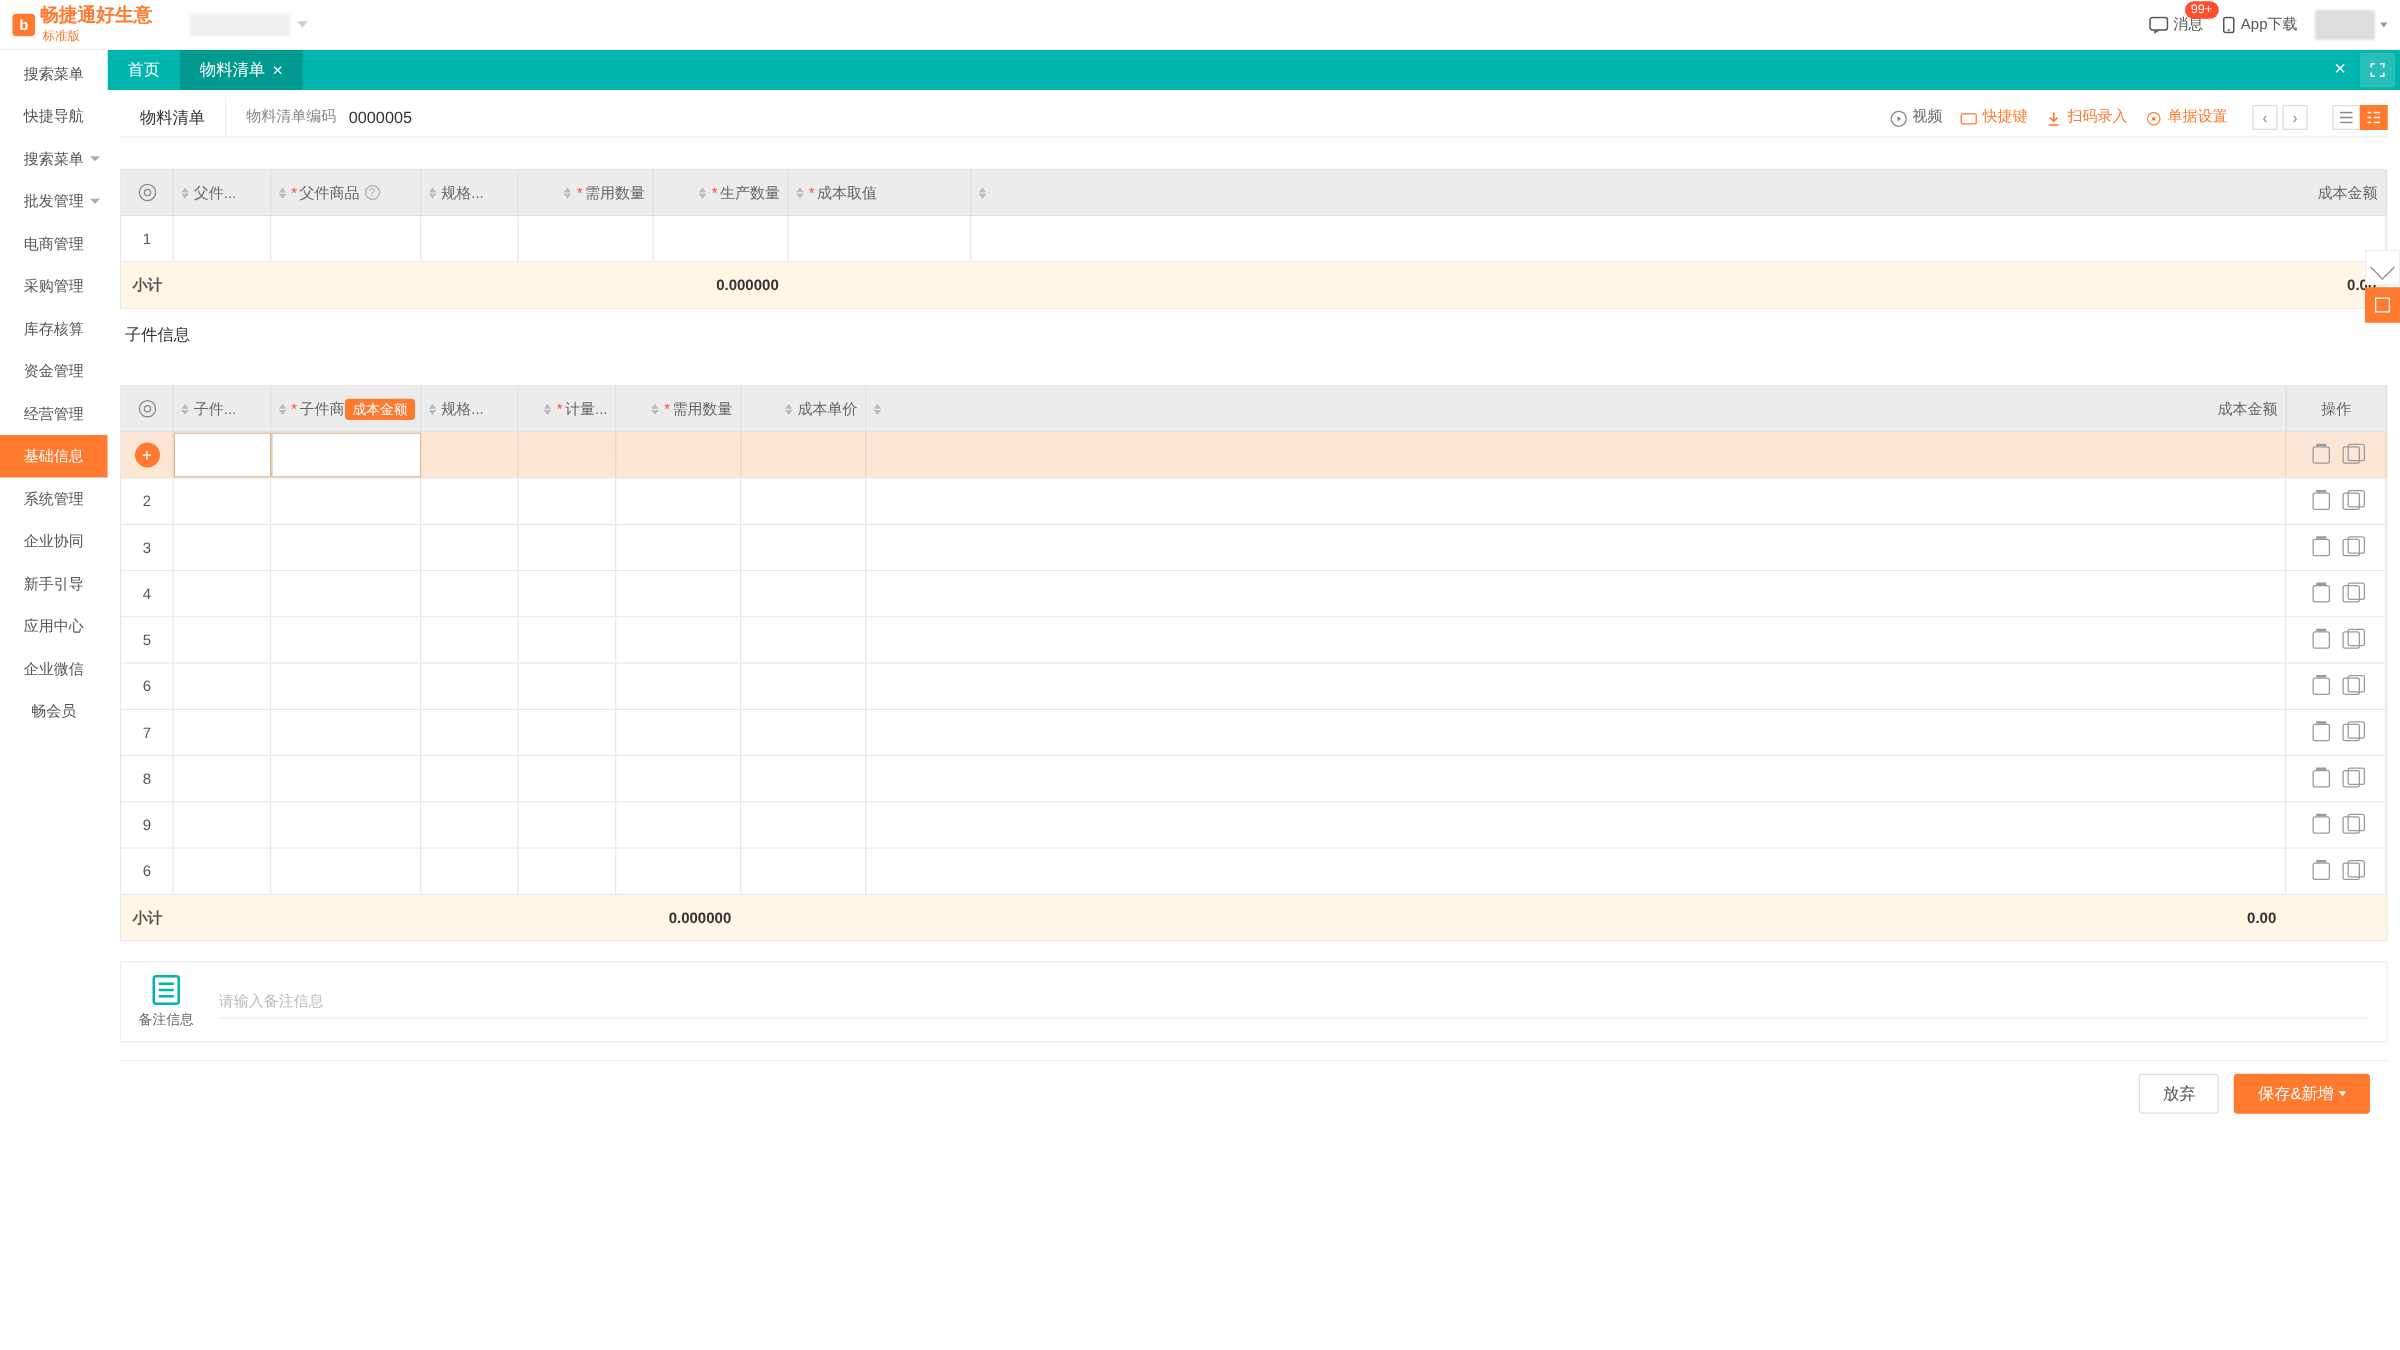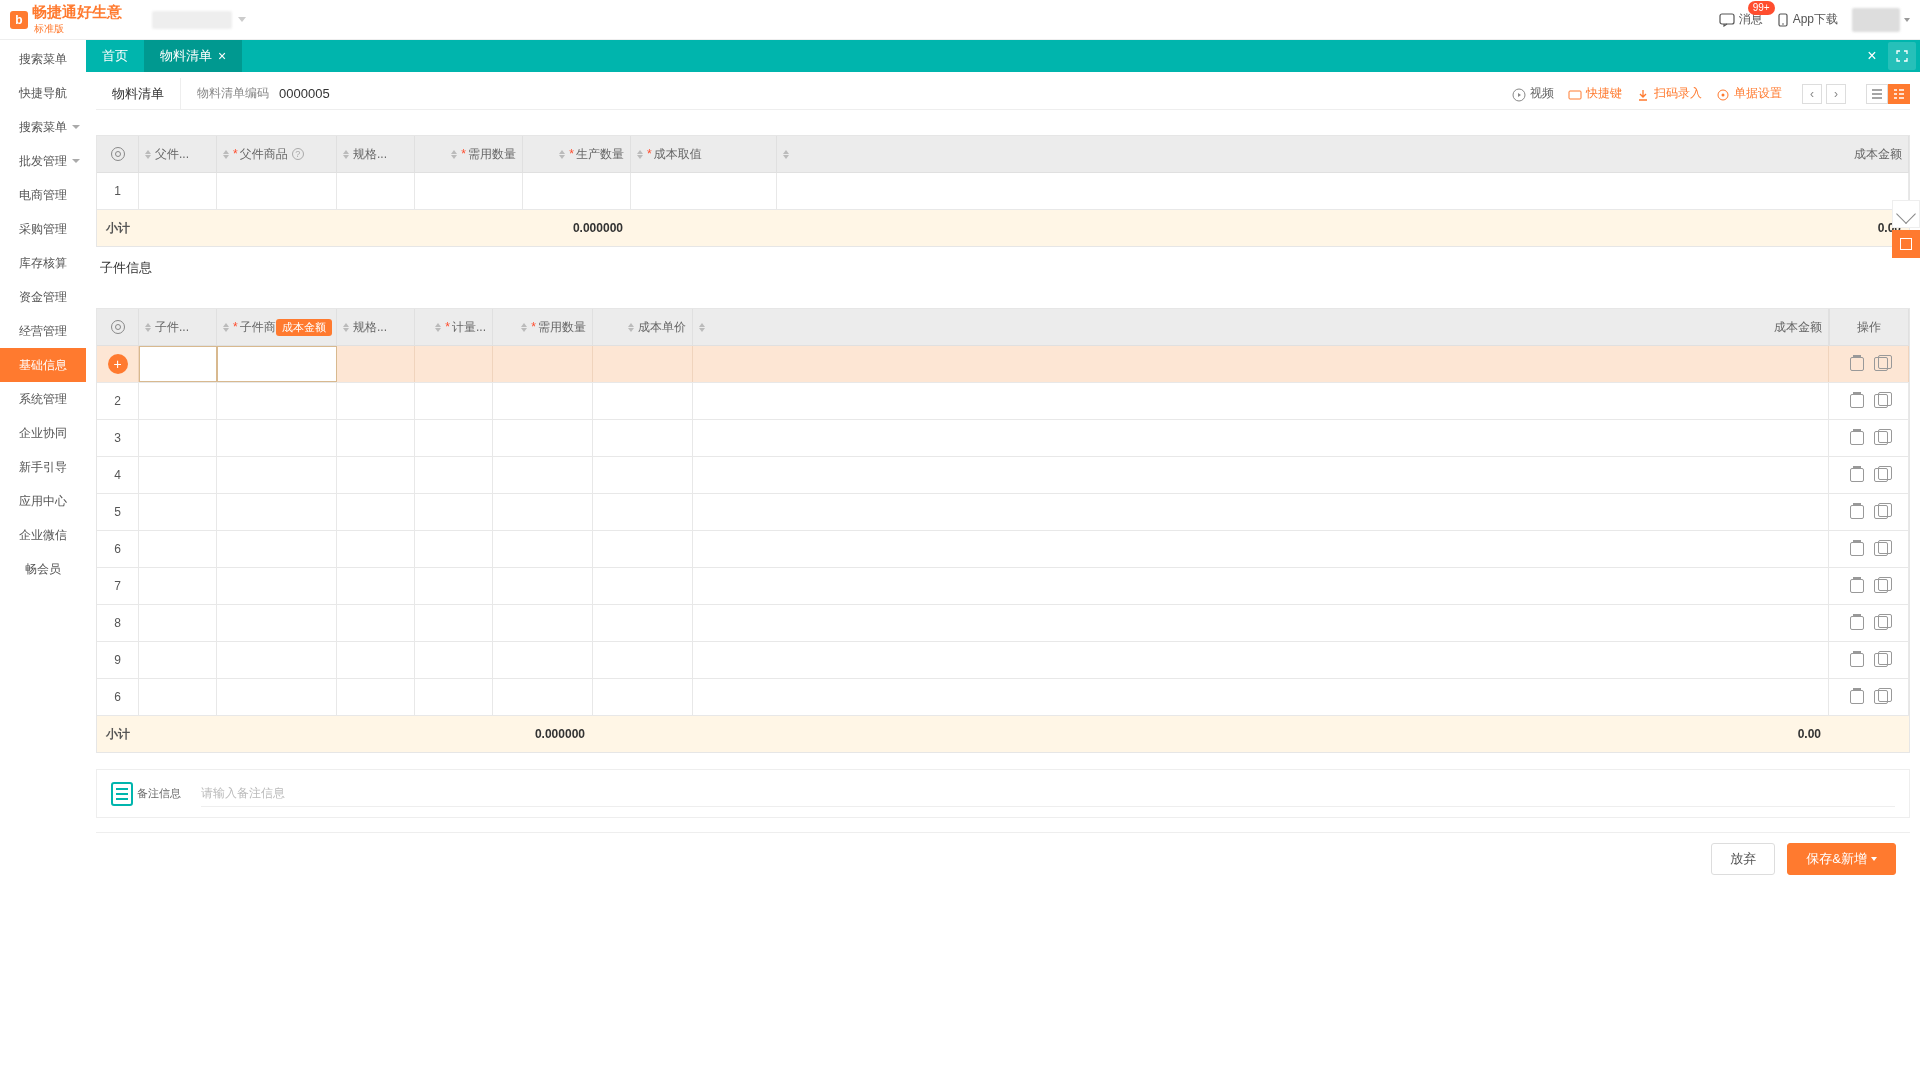--- a/index.html
+++ b/index.html
@@ -90,21 +90,21 @@
 .add-circle { width: 20px; height: 20px; background: #ff7a2f; color: #fff; border-radius: 50%; display: flex; align-items: center; justify-content: center; font-size: 14px; line-height: 1; }
 .child-grid .grid-row.selected .gr-cell.editable { border: 1px solid #d8b98f; }
 
 .ops-cell { width: 80px; justify-content: center; gap: 10px; }
 .op-ic { width: 14px; height: 14px; border: 1px solid #999; border-radius: 2px; display: inline-block; position: relative; }
 .op-ic.trash::before { content: ''; position: absolute; top: -3px; left: 2px; right: 2px; height: 2px; background: #999; }
 .op-ic.copy::after { content: ''; position: absolute; top: -3px; left: 3px; width: 12px; height: 12px; border: 1px solid #999; border-radius: 2px; }
 
 
 .remark-bar { margin-top: 16px; display: flex; align-items: center; gap: 20px; border: 1px solid #eee; padding: 10px 14px; }
-.remark-iconcol { display: flex; flex-direction: row; align-items: center; gap: 4px; }
+.remark-iconcol { display: flex; flex-direction: column; align-items: center; gap: 4px; }
 .remark-icon { width: 22px; height: 24px; border: 2px solid #00b5ad; border-radius: 3px; position: relative; }
 .remark-icon::before { content: ''; position: absolute; top: 4px; left: 3px; right: 3px; height: 2px; background: #00b5ad; box-shadow: 0 5px 0 #00b5ad, 0 10px 0 #00b5ad; }
 .remark-label { font-size: 11px; color: #666; }
 .remark-input { flex: 1; border: none; outline: none; font-size: 12px; color: #333; border-bottom: 1px solid #eee; padding: 6px 0; }
 .remark-input::placeholder { color: #bbb; }
 
 .footer-bar { margin-top: 14px; padding: 10px 14px 16px; display: flex; justify-content: flex-end; gap: 12px; border-top: 1px solid #eee; }
 .btn { height: 32px; padding: 0 18px; border-radius: 3px; font-size: 13px; cursor: pointer; display: inline-flex; align-items: center; gap: 4px; }
 .btn.plain { background: #fff; border: 1px solid #ddd; color: #555; }
 .btn.primary { background: #ff7a2f; border: 1px solid #ff7a2f; color: #fff; }

